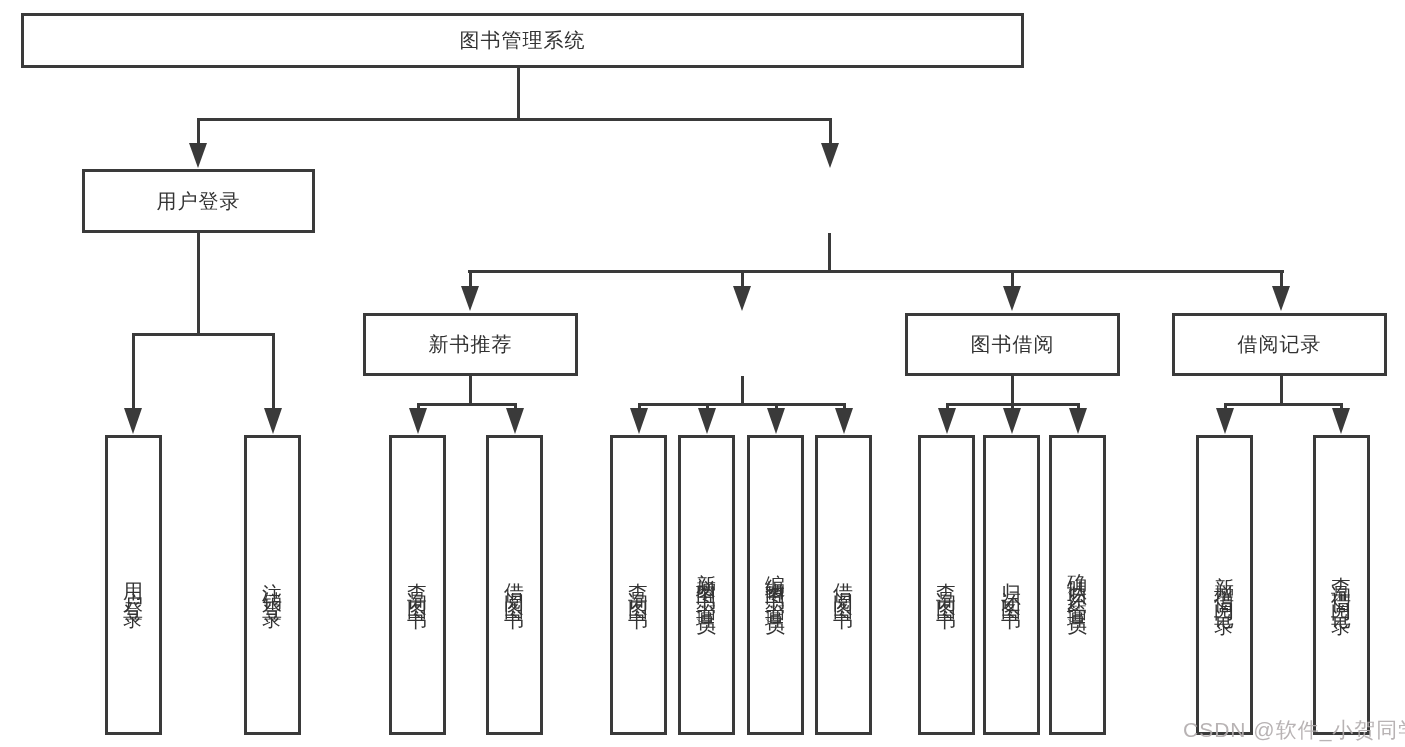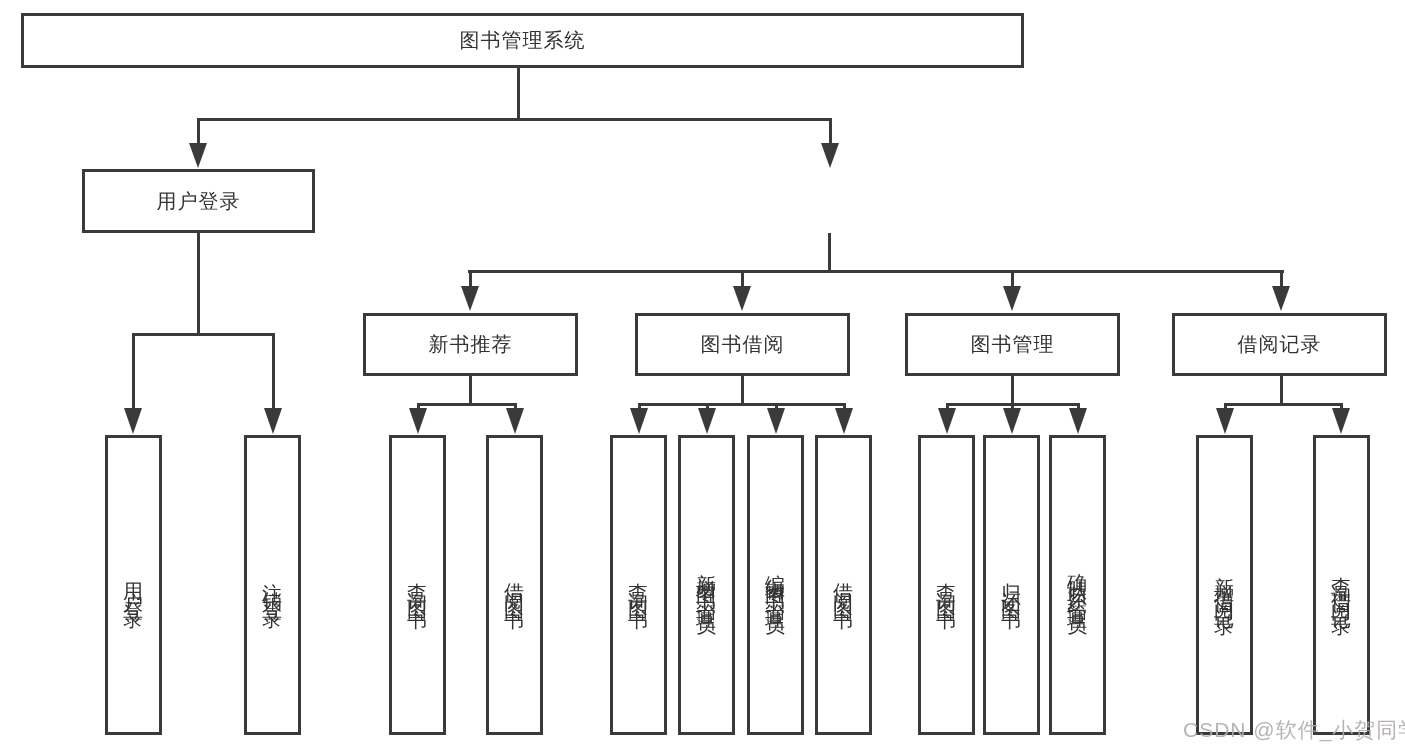--- a/index.html
+++ b/index.html
@@ -88,25 +88,22 @@
   <div class="line" style="left:741px;top:270px;width:3px;height:18px;"></div>
   <div class="arrow short" style="left:733px;top:286px;"></div>
   <div class="line" style="left:1011px;top:270px;width:3px;height:18px;"></div>
   <div class="arrow short" style="left:1003px;top:286px;"></div>
   <div class="line" style="left:1280px;top:270px;width:3px;height:18px;"></div>
   <div class="arrow short" style="left:1272px;top:286px;"></div>
 
   <div class="node" style="left:363px;top:313px;width:215px;height:63px;">
     <span>新书推荐</span>
   </div>
-  <div class="node" style="left:635px;top:313px;width:215px;height:63px;">
+  <div class="node" style="left:905px;top:313px;width:215px;height:63px;">
     <span>图书借阅</span>
-  </div>
-  <div class="node" style="left:905px;top:313px;width:215px;height:63px;">
-    <span>图书管理</span>
   </div>
   <div class="node" style="left:1172px;top:313px;width:215px;height:63px;">
     <span>借阅记录</span>
   </div>
 
   <div class="line" style="left:469px;top:376px;width:3px;height:29px;"></div>
   <div class="line" style="left:417px;top:403px;width:100px;height:3px;"></div>
   <div class="line" style="left:417px;top:403px;width:3px;height:8px;"></div>
   <div class="arrow" style="left:409px;top:408px;"></div>
   <div class="line" style="left:514px;top:403px;width:3px;height:8px;"></div>

